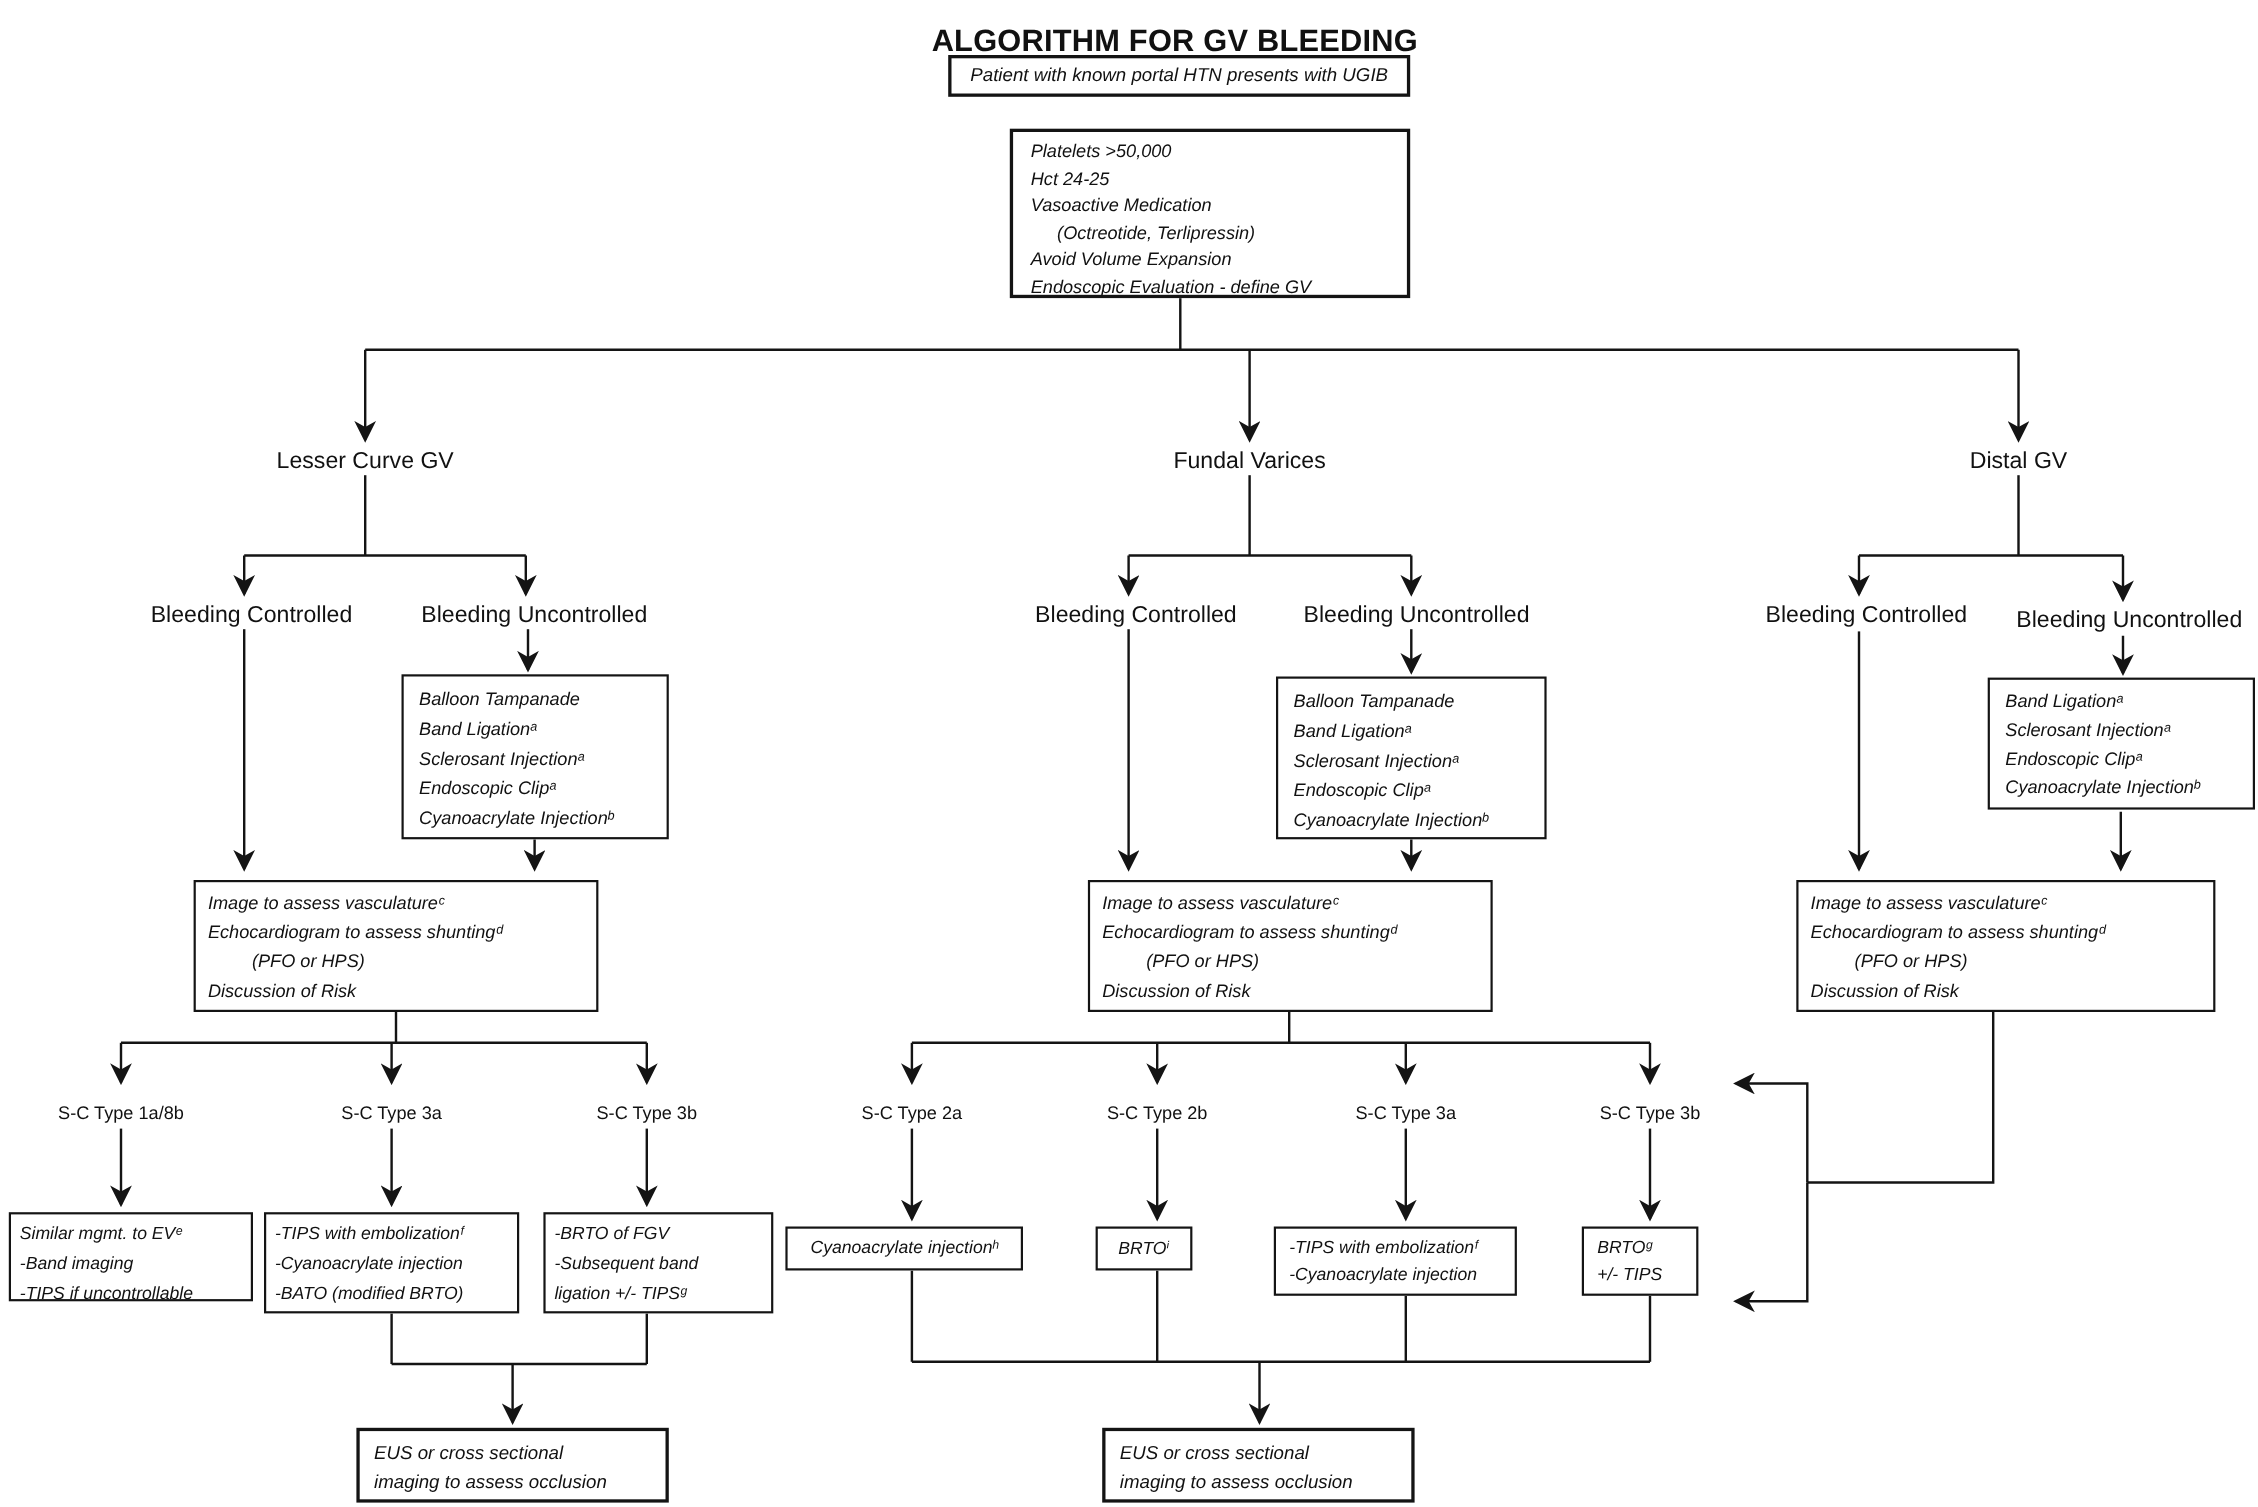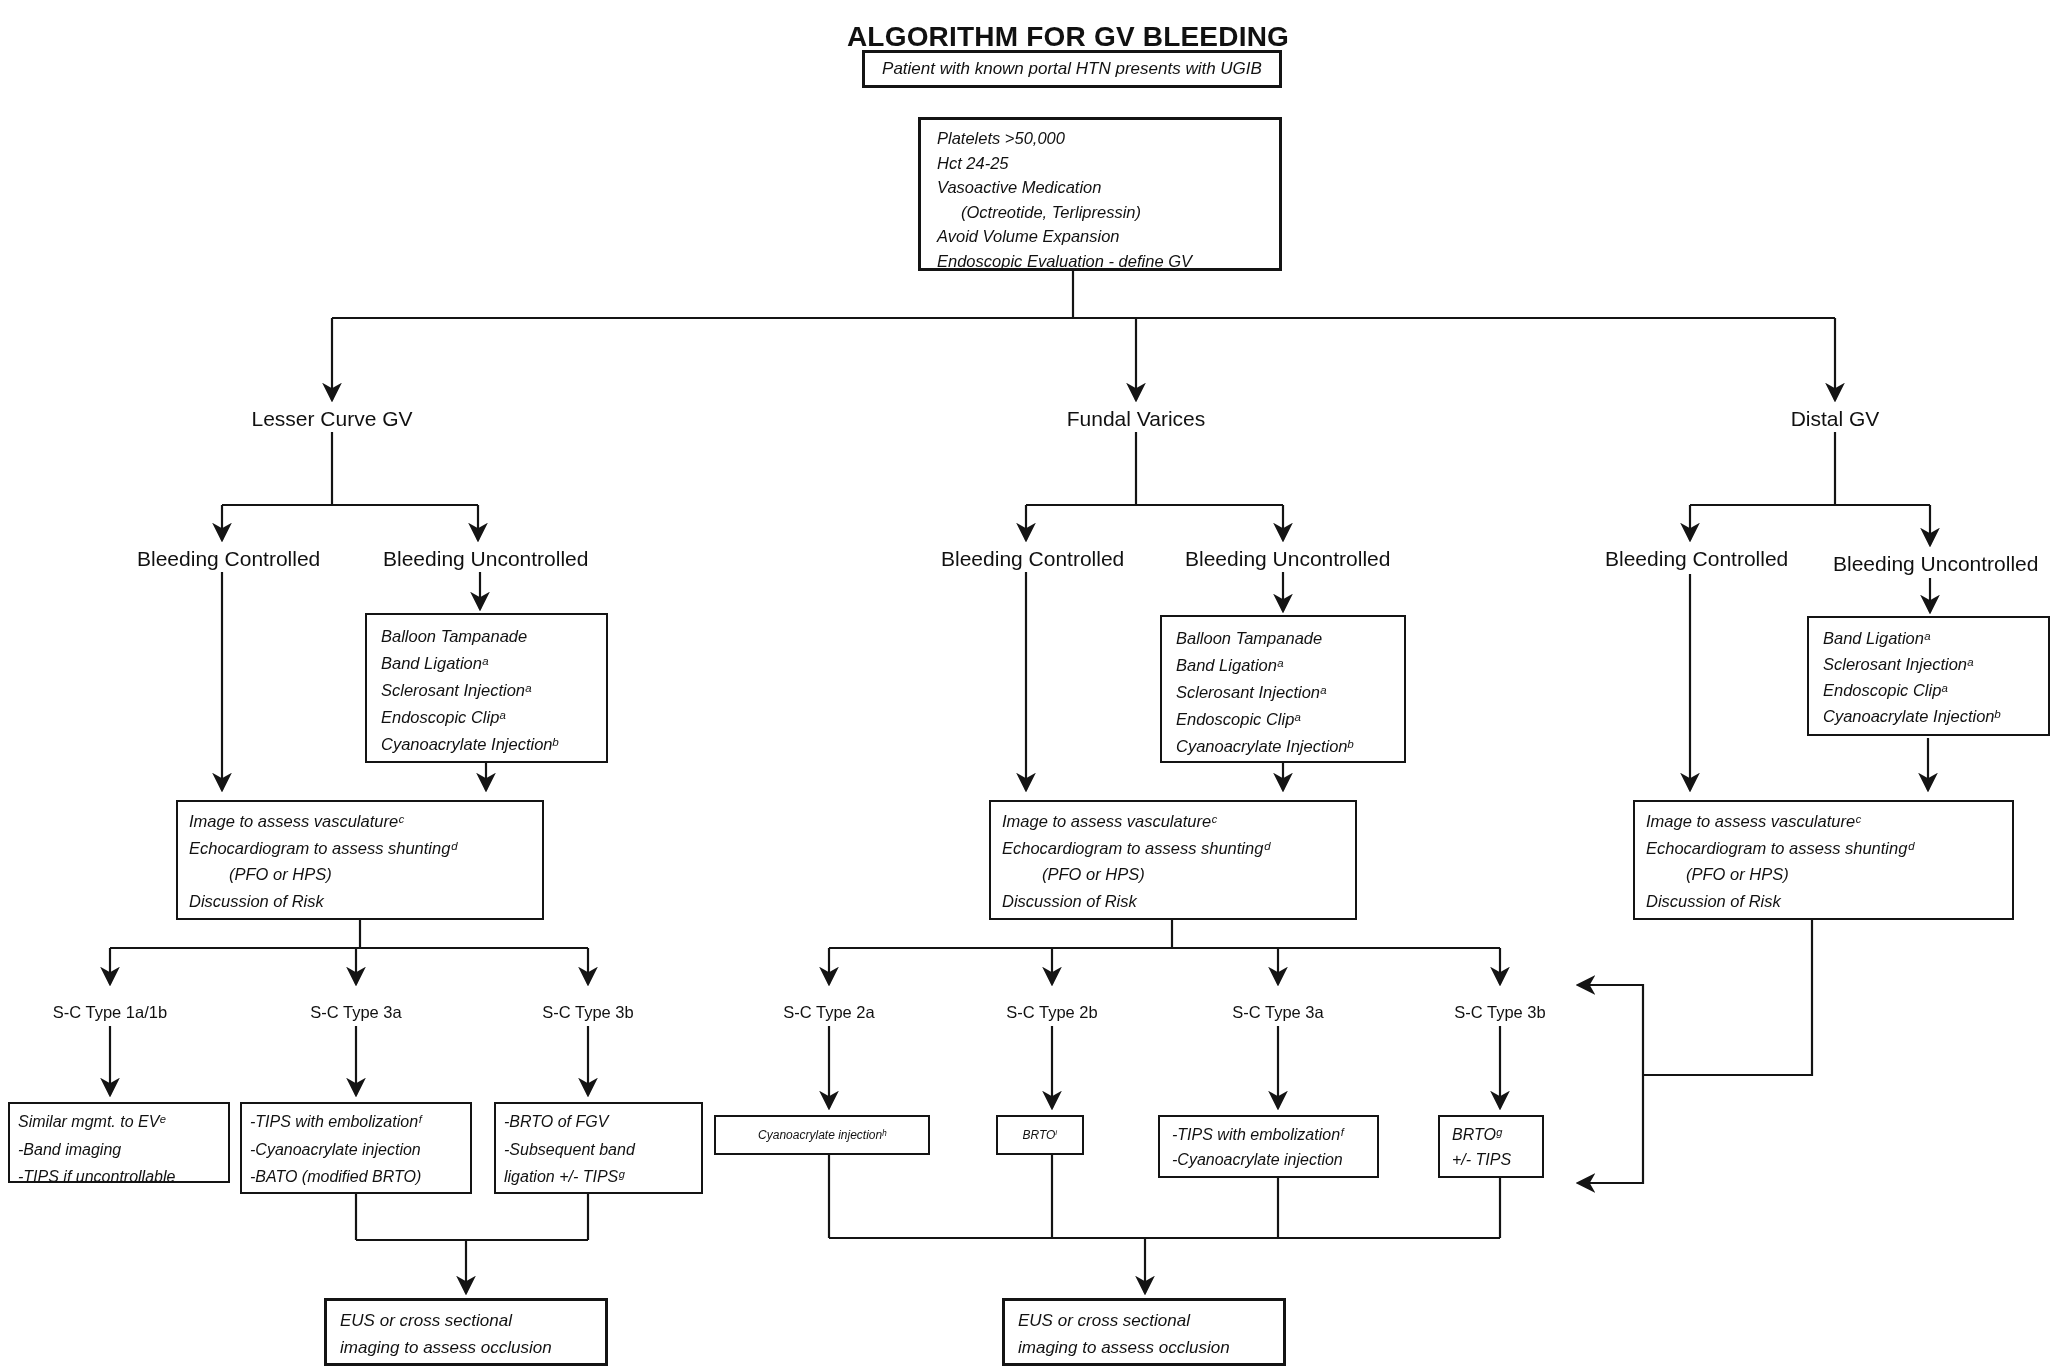--- a/index.html
+++ b/index.html
@@ -17,21 +17,21 @@
   .box-init{font-size:16.5px;padding:6px 0 0 16px;border-width:3px;}
   .box-init .ln{line-height:24.5px;}
   .box-treat{font-size:16.5px;padding:8px 0 0 14px;}
   .box-treat .ln{line-height:27px;}
   .box-treat-r{font-size:16.5px;padding:7px 0 0 14px;}
   .box-treat-r .ln{line-height:26px;}
   .box-assess{font-size:16.5px;padding:6px 0 0 11px;}
   .box-assess .ln{line-height:26.5px;}
   .box-outcome{font-size:16px;padding:4px 0 0 8px;}
   .box-outcome .ln{line-height:27.5px;}
-  .box-single{font-size:12px;display:flex;align-items:center;justify-content:center;}
+  .box-single{font-size:16px;display:flex;align-items:center;justify-content:center;}
   .box-two{font-size:16px;padding:5px 0 0 12px;}
   .box-two .ln{line-height:25px;}
   .box-follow{font-size:17px;padding:6px 0 0 13px;border-width:3px;}
   .box-follow .ln{line-height:27px;}
   .indent1{padding-left:24px;}
   .indent2{padding-left:40px;}
 </style>
 </head>
 <body>
 
@@ -138,21 +138,21 @@
     <div class="ln">Cyanoacrylate Injectionᵇ</div>
   </div>
 
   <div class="box box-assess" style="left:176px;top:800px;width:368px;height:120px;">
     <div class="ln">Image to assess vasculatureᶜ</div>
     <div class="ln">Echocardiogram to assess shuntingᵈ</div>
     <div class="ln indent2">(PFO or HPS)</div>
     <div class="ln">Discussion of Risk</div>
   </div>
 
-  <div class="lbl" style="left:35px;top:1000px;width:150px;font-size:16.5px;">S-C Type 1a/1b</div>
+  <div class="lbl" style="left:35px;top:1000px;width:150px;font-size:16.5px;">S-C Type 1a/8b</div>
   <div class="lbl" style="left:281px;top:1000px;width:150px;font-size:16.5px;">S-C Type 3a</div>
   <div class="lbl" style="left:513px;top:1000px;width:150px;font-size:16.5px;">S-C Type 3b</div>
 
   <div class="box box-outcome" style="left:8px;top:1102px;width:222px;height:81px;">
     <div class="ln">Similar mgmt. to EVᵉ</div>
     <div class="ln">-Band imaging</div>
     <div class="ln">-TIPS if uncontrollable</div>
   </div>
   <div class="box box-outcome" style="left:240px;top:1102px;width:232px;height:92px;">
     <div class="ln">-TIPS with embolizationᶠ</div>

